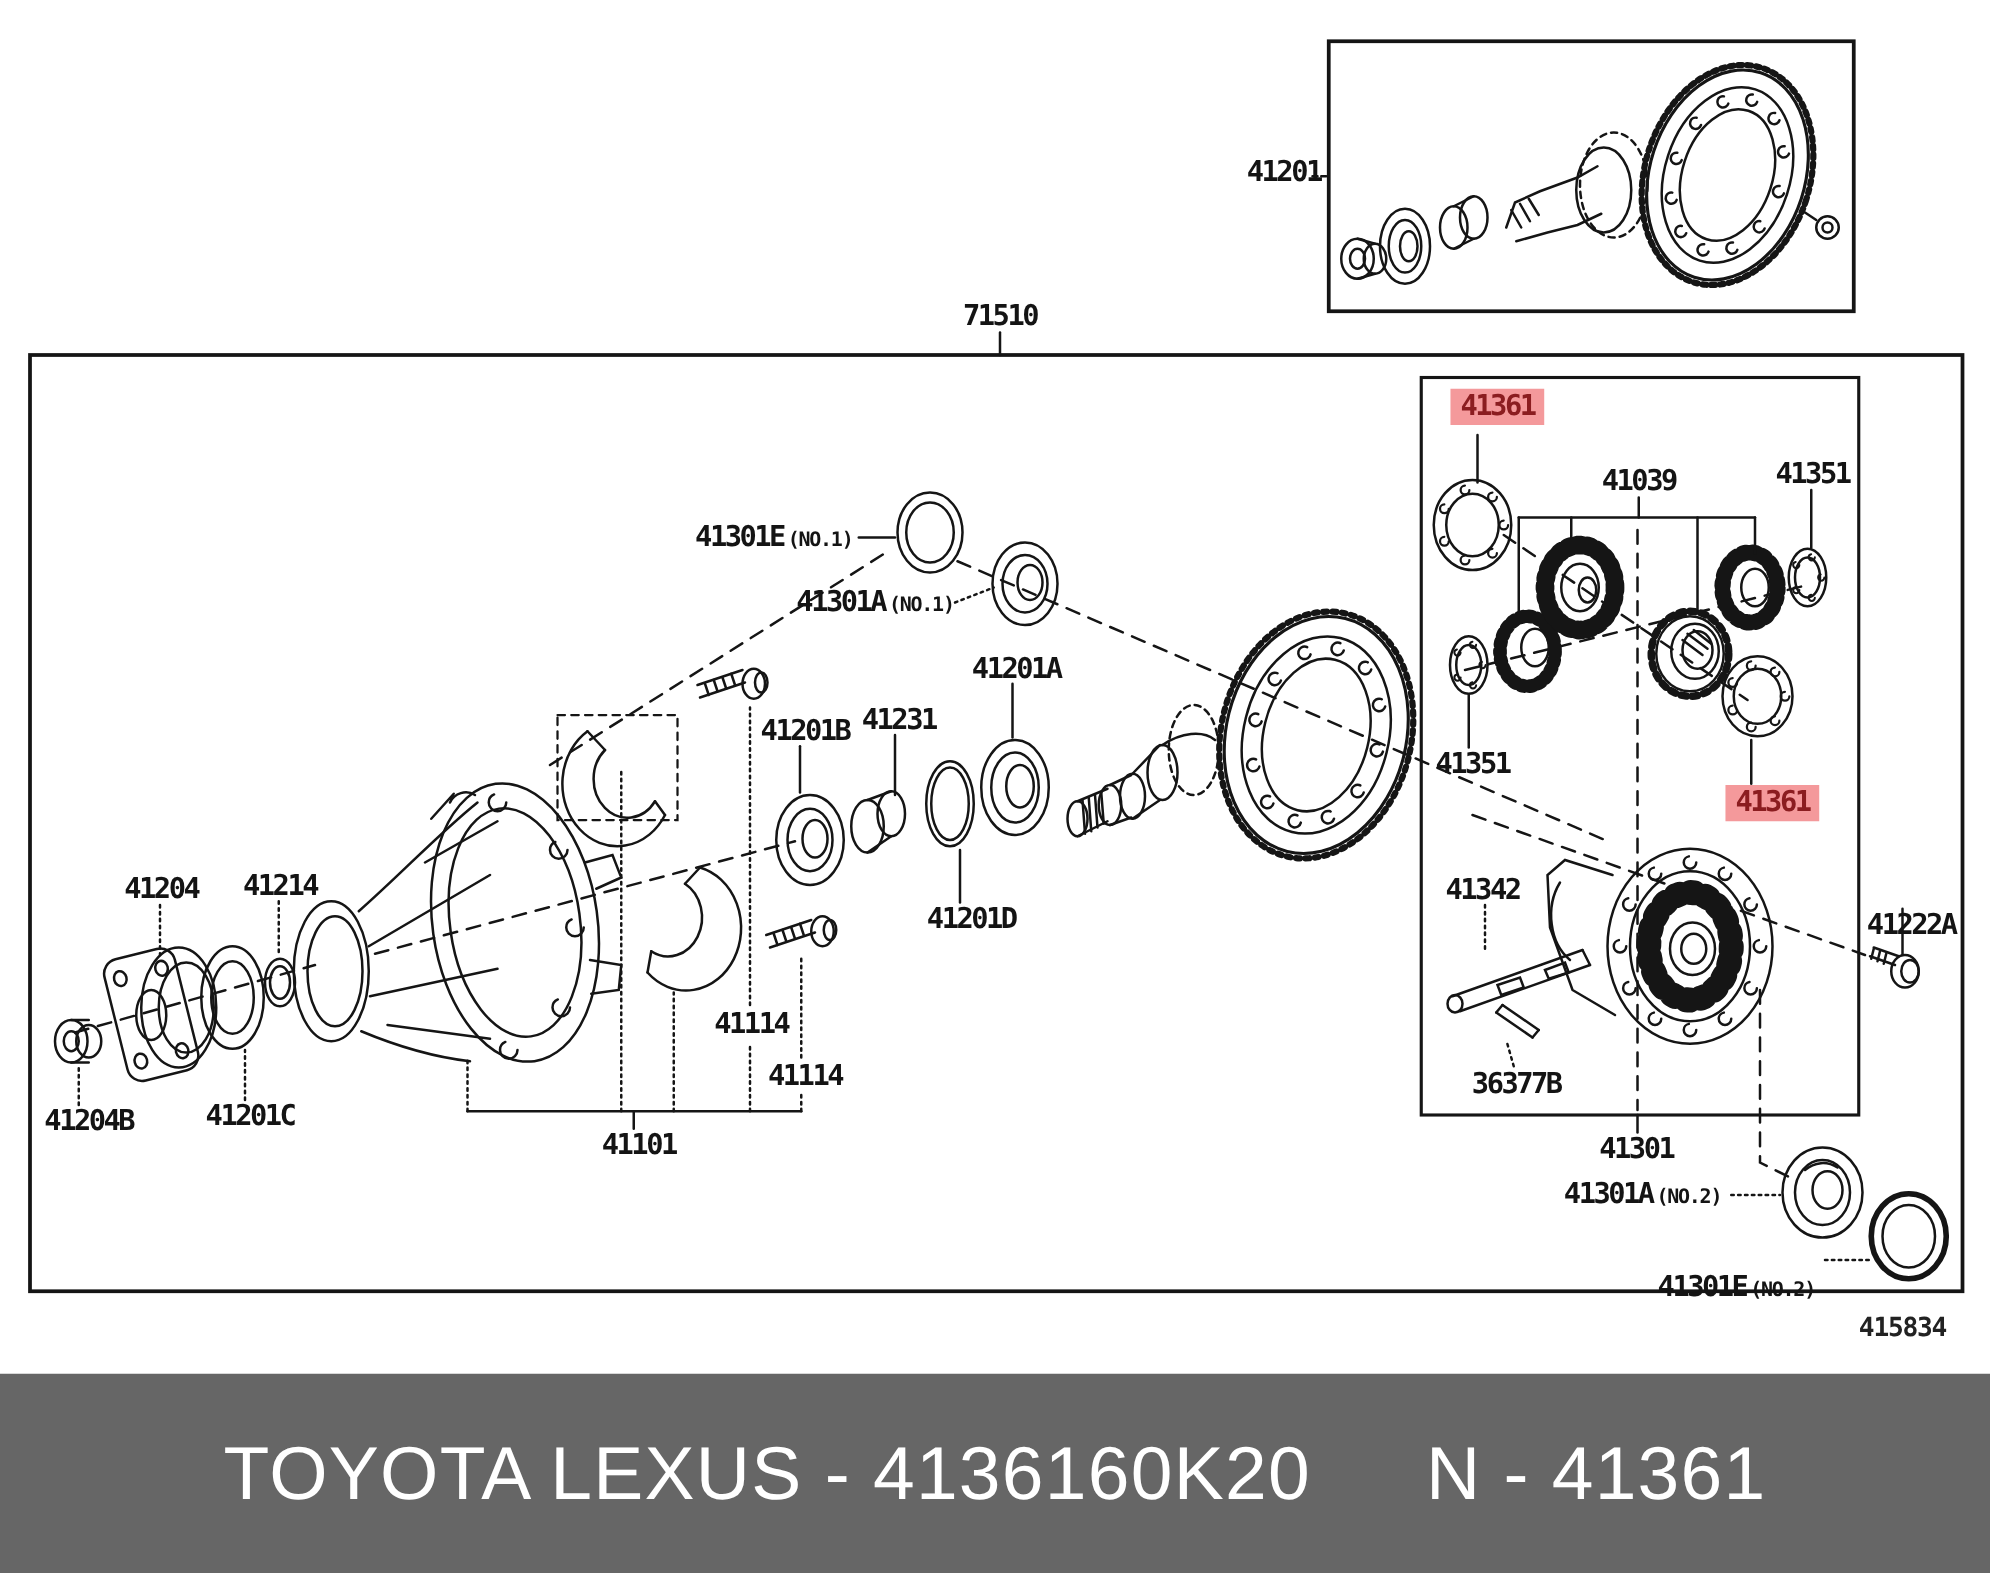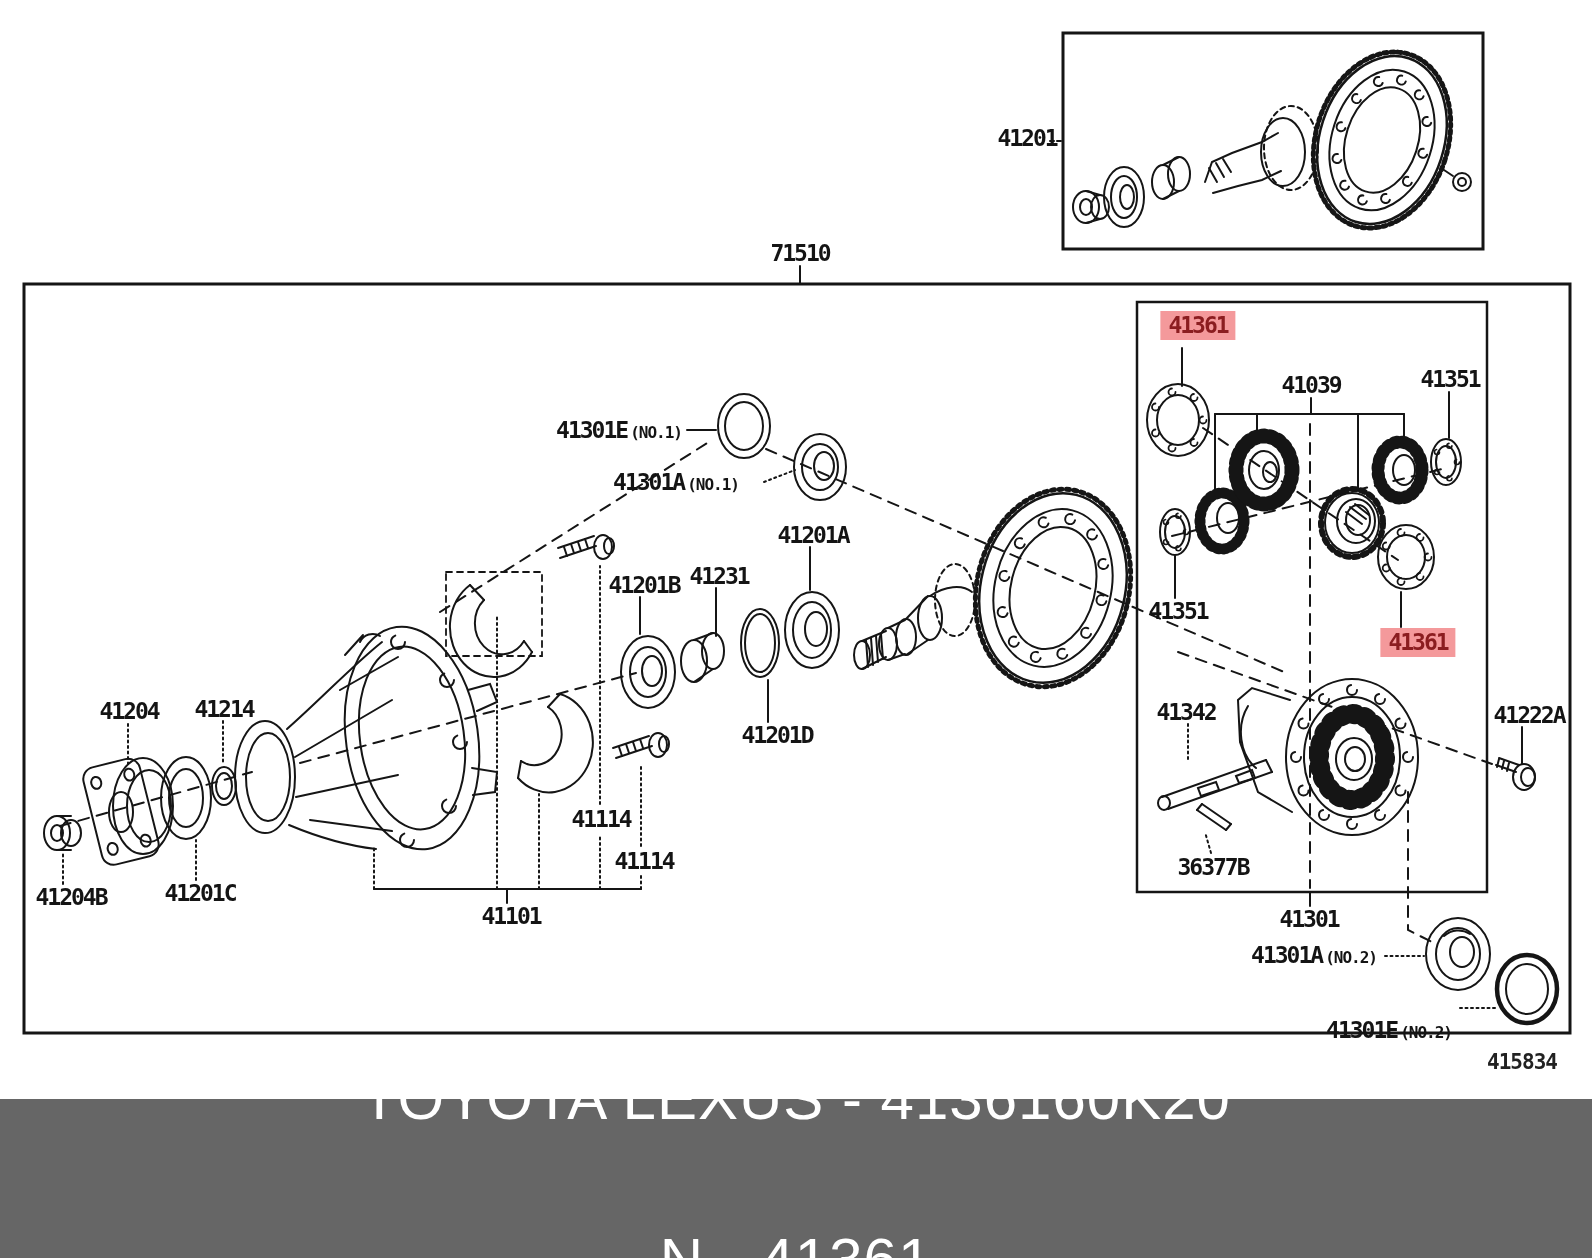--- a/index.html
+++ b/index.html
@@ -6,21 +6,21 @@
   .page{position:relative;width:1592px;height:1258px;background:#ffffff;overflow:hidden;
         font-family:"DejaVu Sans Mono",monospace;}
   svg.art{position:absolute;left:0;top:0;}
   .part-label{position:absolute;transform:translateX(-50%);white-space:nowrap;
      font:bold 23px "DejaVu Sans Mono",monospace;letter-spacing:-2px;color:#141414;line-height:1.05;text-align:center;}
   .part-label .sub{font-size:16px;letter-spacing:-1px;margin-left:3px;}
   .part-label.highlight{background:#f4999b;color:#8b1d20;padding:2px 8px 3px 8px;margin-left:16px;}
   .figure-code{position:absolute;transform:translateX(-50%);
      font:bold 21px "DejaVu Sans Mono",monospace;letter-spacing:-1px;color:#222;}
   .banner{position:absolute;left:0;top:1099px;width:1592px;height:159px;background:#666666;
-     display:flex;align-items:center;justify-content:center;gap:92px;flex-direction:column;}
+     display:flex;align-items:center;justify-content:center;gap:92px;}
   .banner-text{font-family:"Liberation Sans",sans-serif;font-size:60px;color:#ffffff;
      letter-spacing:1px;white-space:nowrap;}
 </style>
 </head>
 <body>
 
 <div class="page">
 
 <svg class="art" width="1592" height="1258" viewBox="0 0 1592 1258">
   <g stroke="#151515" fill="none" stroke-width="2" stroke-linecap="round">
@@ -361,42 +361,42 @@
       <path d="M1385 956 H1424" stroke-dasharray="2 3.5"></path>
       <path d="M1460 1008 H1496" stroke-dasharray="2 3.5"></path>
     </g>
   </g>
 </svg>
 
 <div class="part-label" style="left:1027px;top:126px">41201</div>
 <div class="part-label" style="left:800px;top:241px">71510</div>
 
 <div class="part-label" style="left:619px;top:418px"><span>41301E</span><span class="sub">(NO.1)</span></div>
-<div class="part-label" style="left:676px;top:470px"><span>41301A</span><span class="sub">(NO.1)</span></div>
+<div class="part-label" style="left:700px;top:470px"><span>41301A</span><span class="sub">(NO.1)</span></div>
 
 <div class="part-label" style="left:813px;top:523px">41201A</div>
 <div class="part-label" style="left:644px;top:573px">41201B</div>
 <div class="part-label" style="left:719px;top:564px">41231</div>
 <div class="part-label" style="left:777px;top:723px">41201D</div>
 <div class="part-label" style="left:129px;top:699px">41204</div>
 <div class="part-label" style="left:224px;top:697px">41214</div>
 <div class="part-label" style="left:71px;top:885px">41204B</div>
 <div class="part-label" style="left:200px;top:881px">41201C</div>
 <div class="part-label" style="left:511px;top:904px">41101</div>
 <div class="part-label" style="left:601px;top:807px">41114</div>
 <div class="part-label" style="left:644px;top:849px">41114</div>
 
 <div class="part-label highlight" style="left:1182px;top:311px">41361</div>
 <div class="part-label" style="left:1311px;top:373px">41039</div>
 <div class="part-label" style="left:1450px;top:367px">41351</div>
 <div class="part-label" style="left:1178px;top:599px">41351</div>
 <div class="part-label highlight" style="left:1402px;top:628px">41361</div>
 <div class="part-label" style="left:1186px;top:700px">41342</div>
 <div class="part-label" style="left:1213px;top:855px">36377B</div>
-<div class="part-label" style="left:1529px;top:703px">41222A</div>
+<div class="part-label" style="left:1529px;top:728px">41222A</div>
 <div class="part-label" style="left:1309px;top:907px">41301</div>
 
 <div class="part-label" style="left:1314px;top:943px"><span>41301A</span><span class="sub">(NO.2)</span></div>
 <div class="part-label" style="left:1389px;top:1018px"><span>41301E</span><span class="sub">(NO.2)</span></div>
 
 <div class="figure-code" style="left:1522px;top:1050px">415834</div>
 
 <div class="banner">
   <span class="banner-text">TOYOTA LEXUS - 4136160K20</span>
   <span class="banner-text">N - 41361</span>

